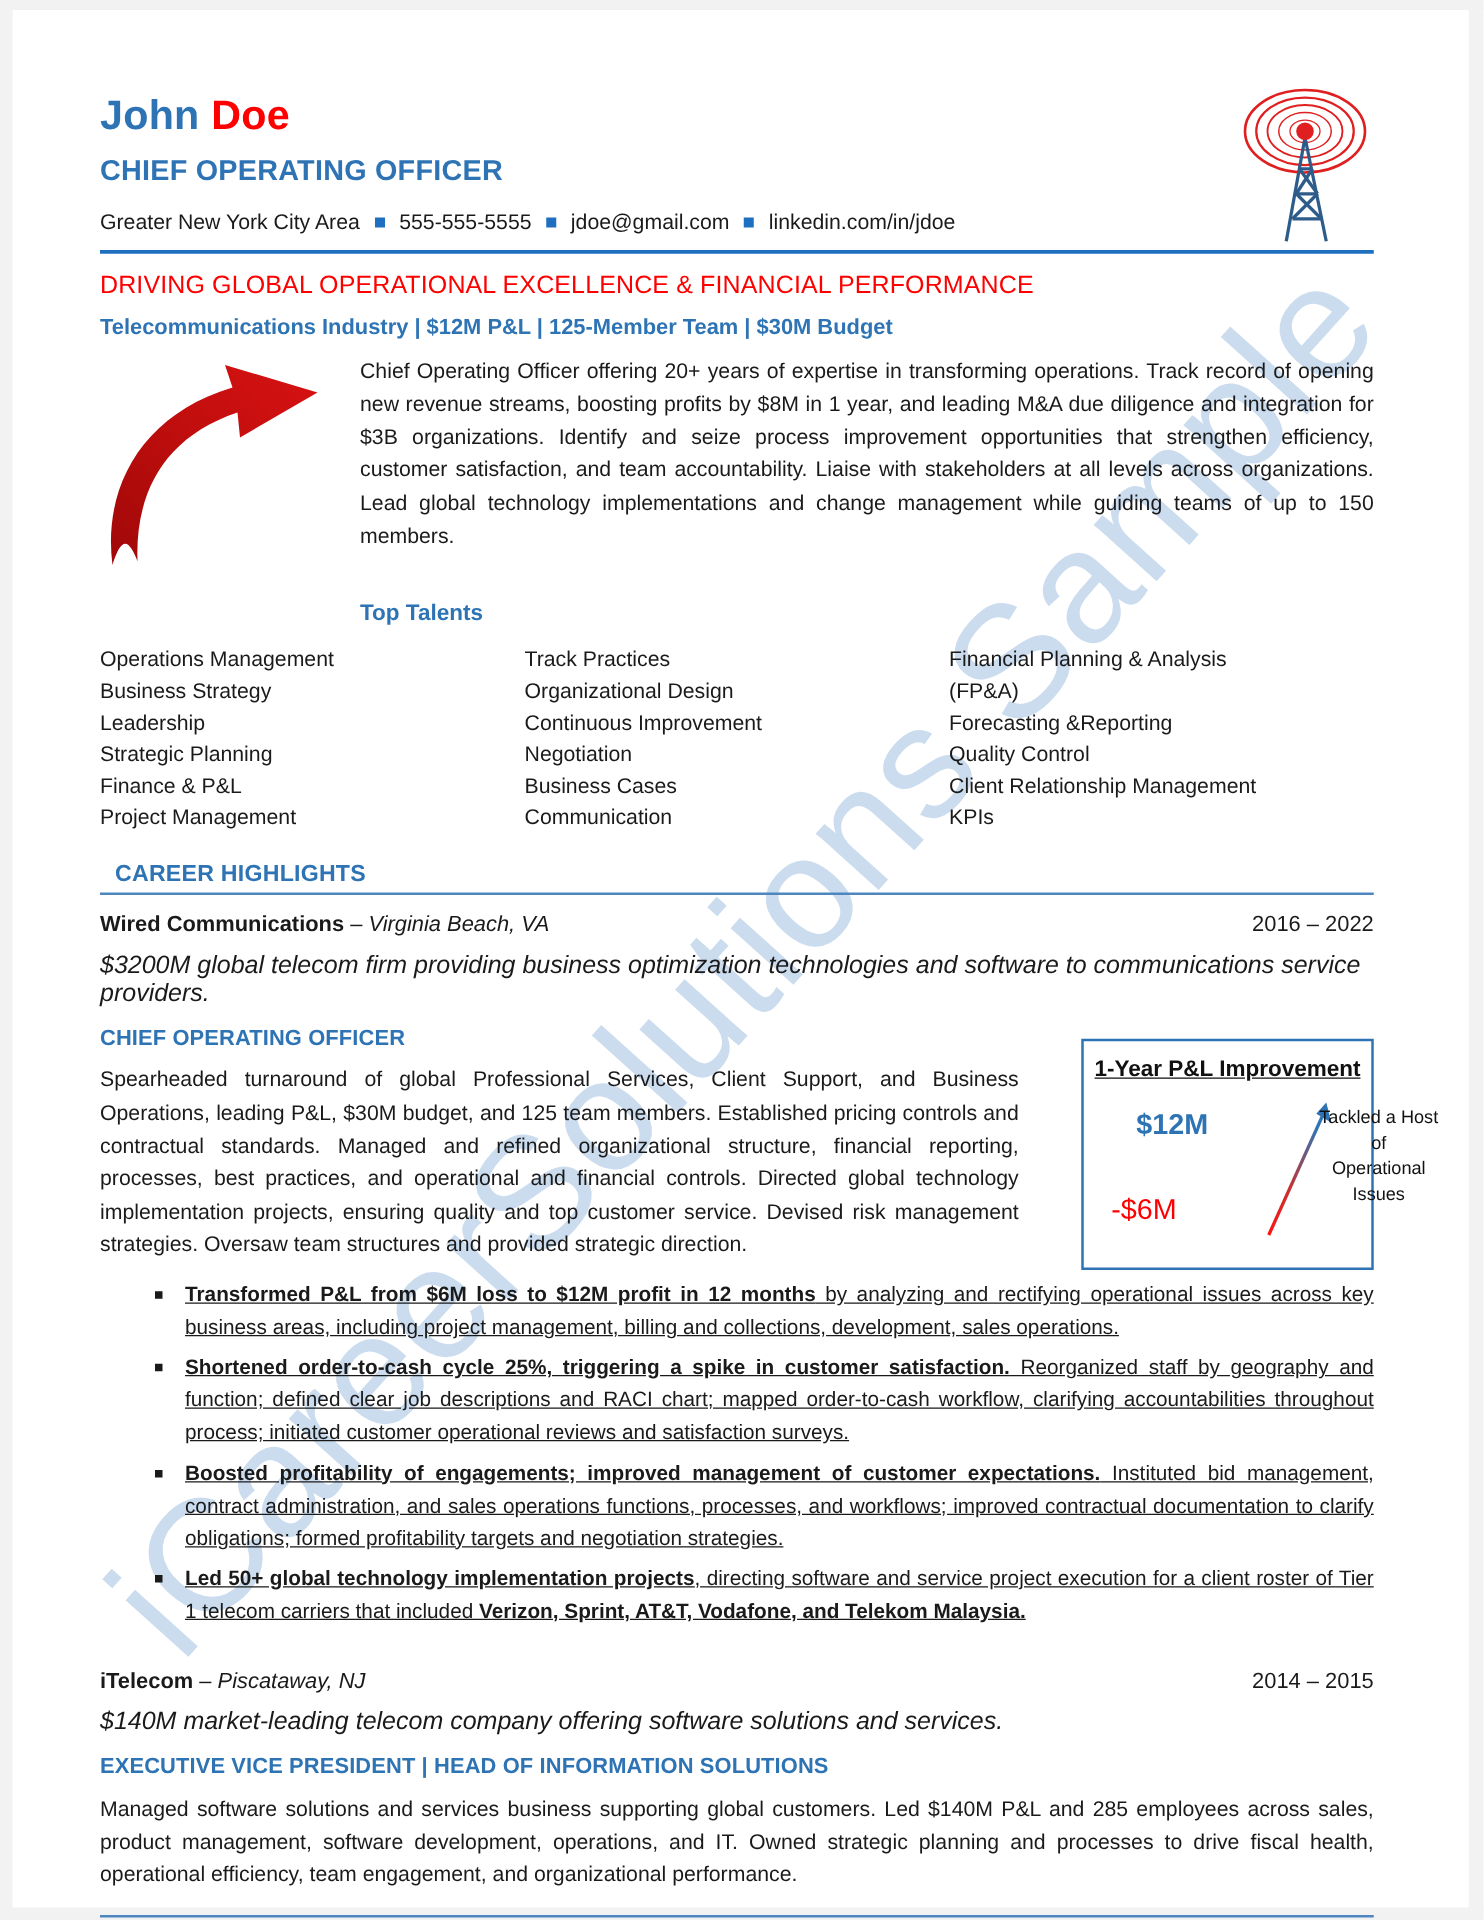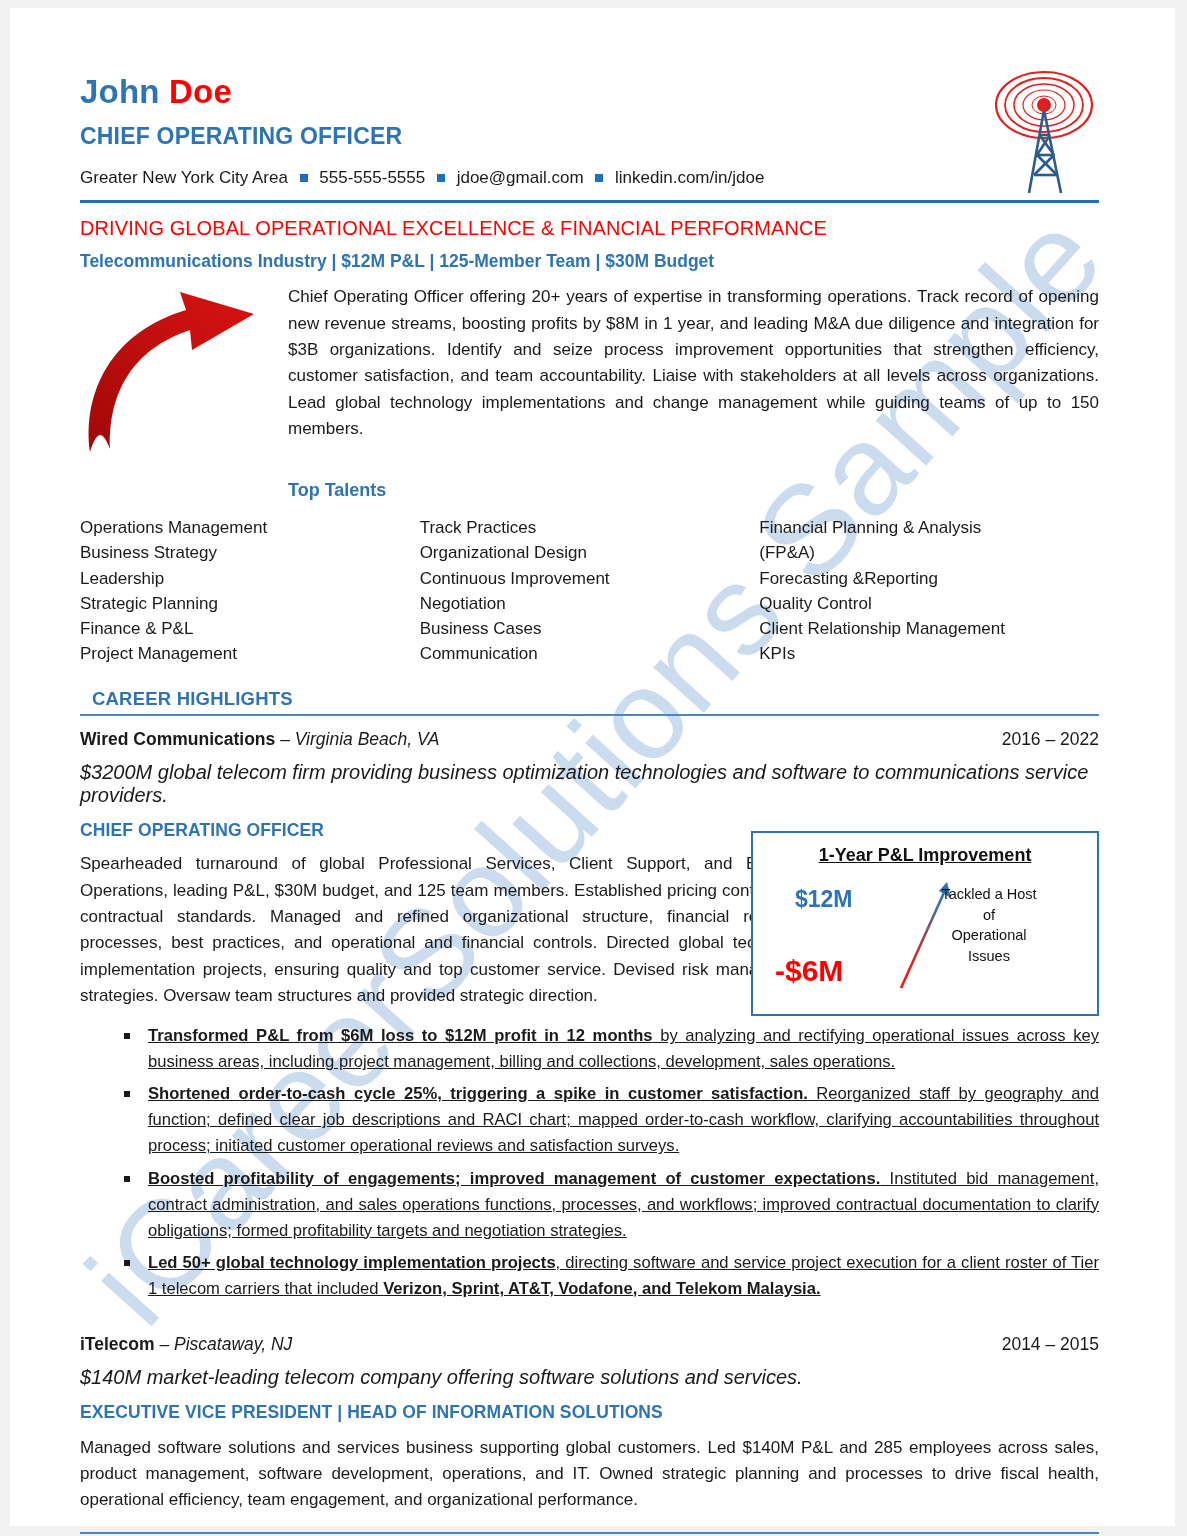--- a/index.html
+++ b/index.html
@@ -197,21 +197,21 @@
     margin-top: 13px;
     letter-spacing: 0.1px;
   }
 
   
   .body-wrap { position: relative; margin-top: 10px; }
   .pl-box {
     position: absolute;
     right: 0;
     top: -20px;
-    width: 348px;
+    width: 234px;
     height: 185px;
     border: 2px solid #2E74B5;
     box-sizing: border-box;
     background: #ffffff;
     z-index: 4;
   }
   .pl-title {
     text-align: center;
     font-size: 18px;
     font-weight: bold;
@@ -225,22 +225,22 @@
     left: 42px;
     top: 20px;
     font-size: 23px;
     font-weight: bold;
     color: #2E74B5;
   }
   .pl-val-bottom {
     position: absolute;
     left: 22px;
     top: 88px;
-    font-size: 30px;
-    font-weight: bold;
+    font-size: 23px;
+    font-weight: normal;
     color: #FF0000;
   }
   .pl-arrow {
     position: absolute;
     left: 140px;
     top: 6px;
     width: 70px;
     height: 122px;
   }
   .pl-note {

